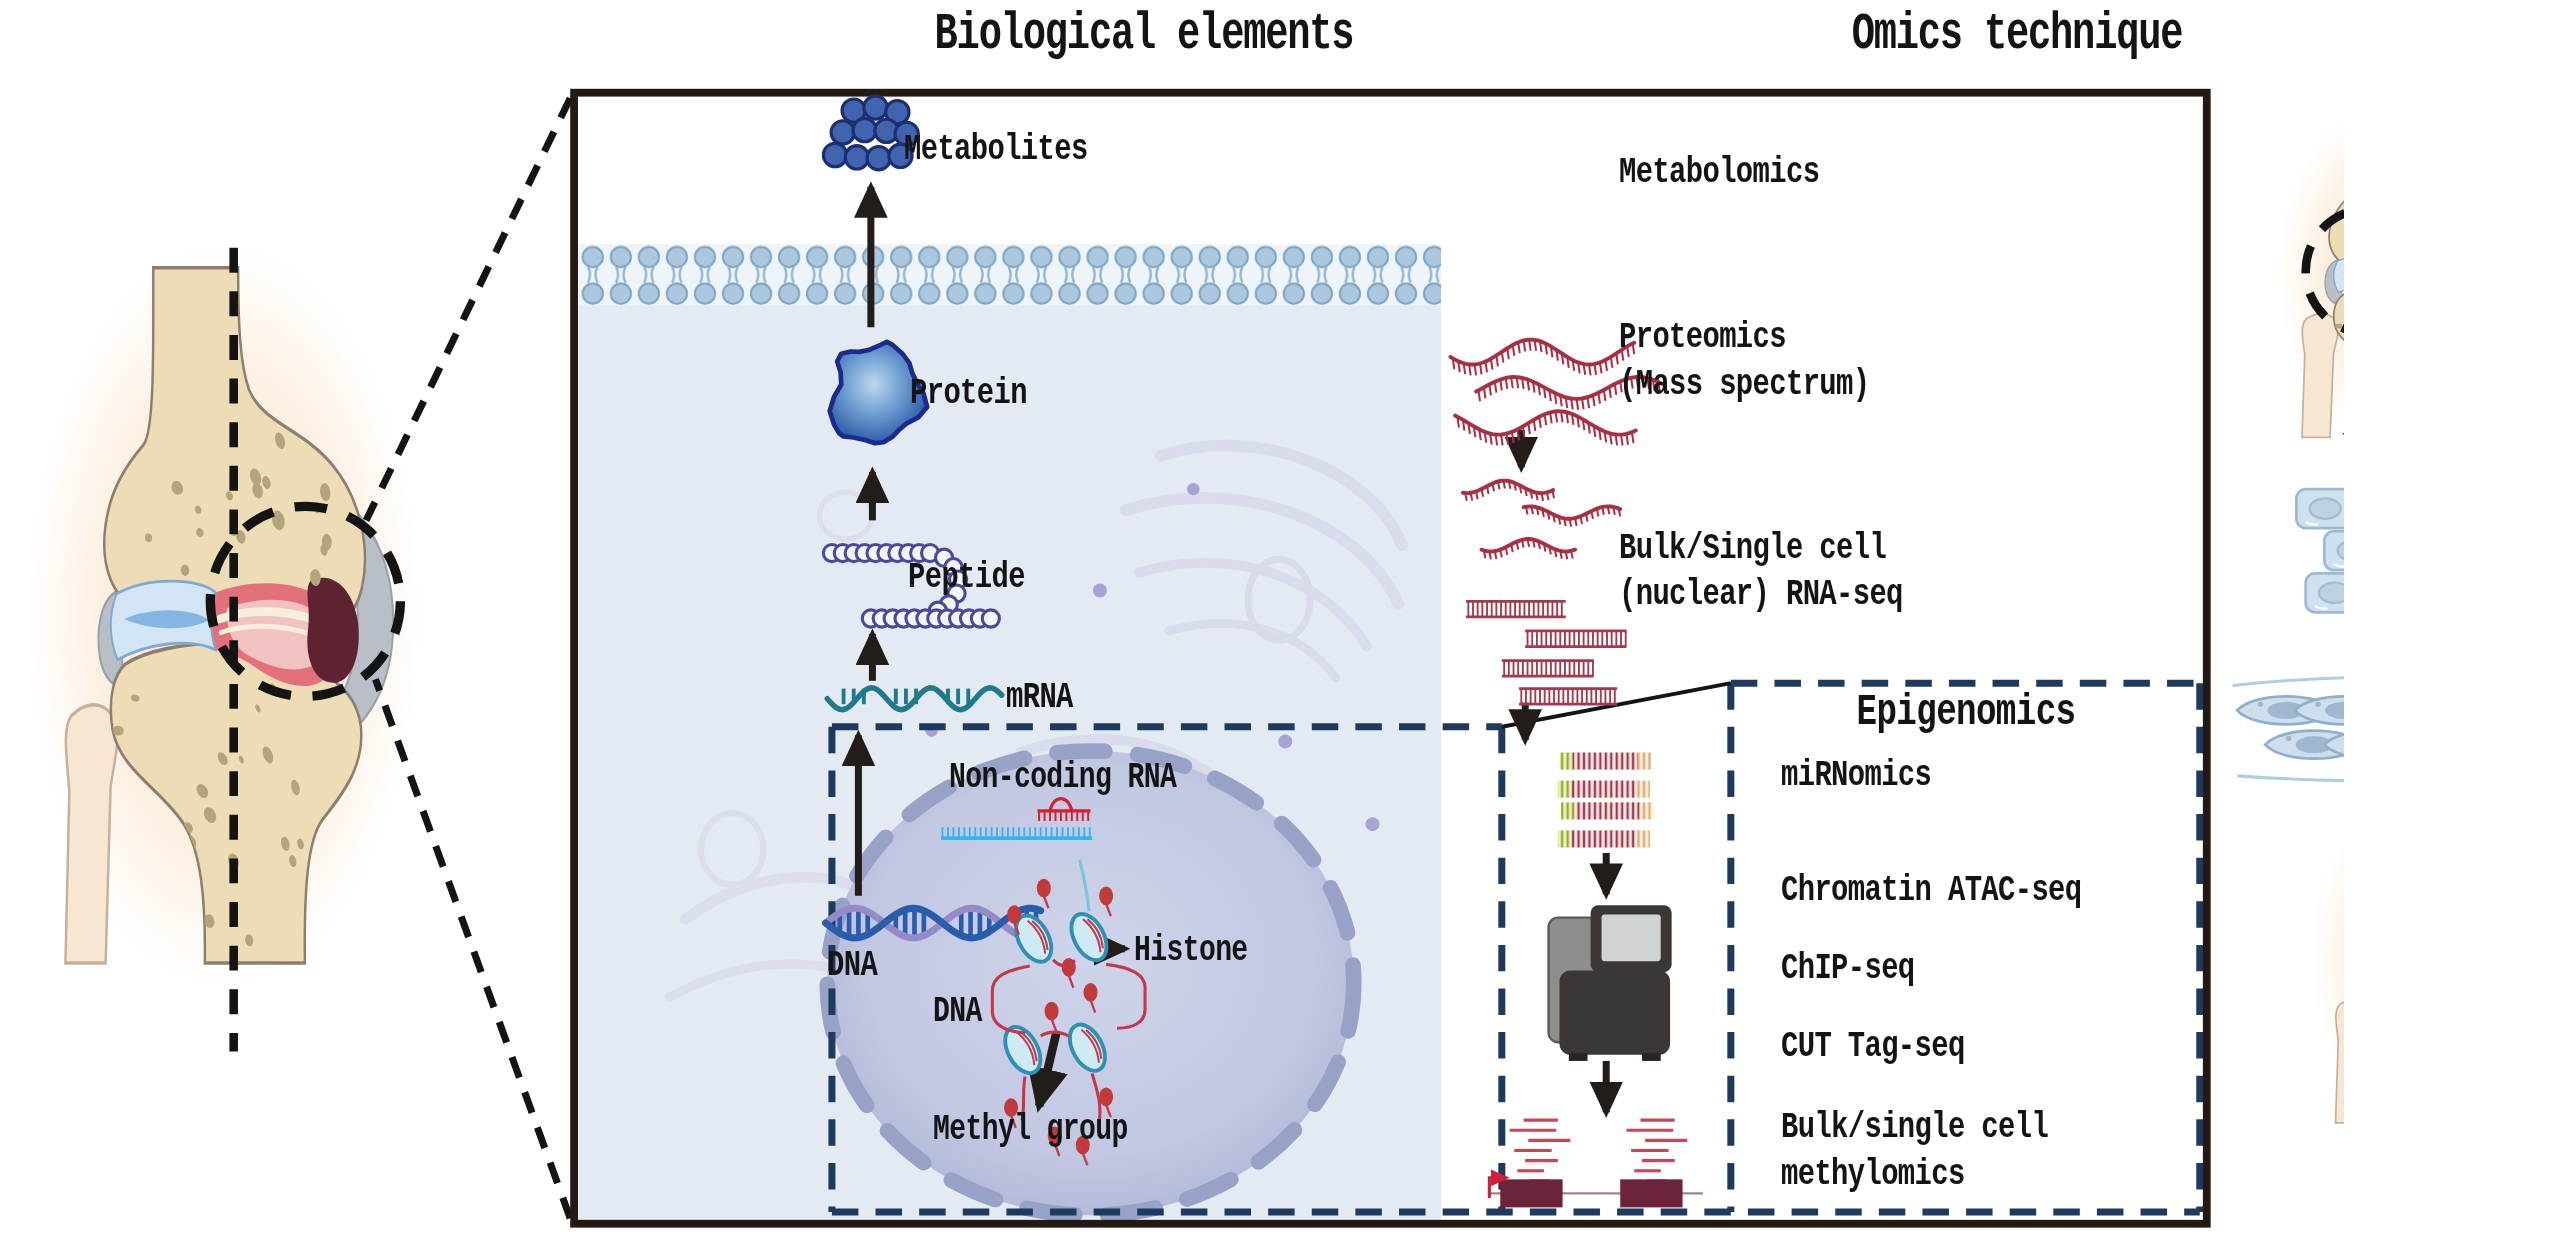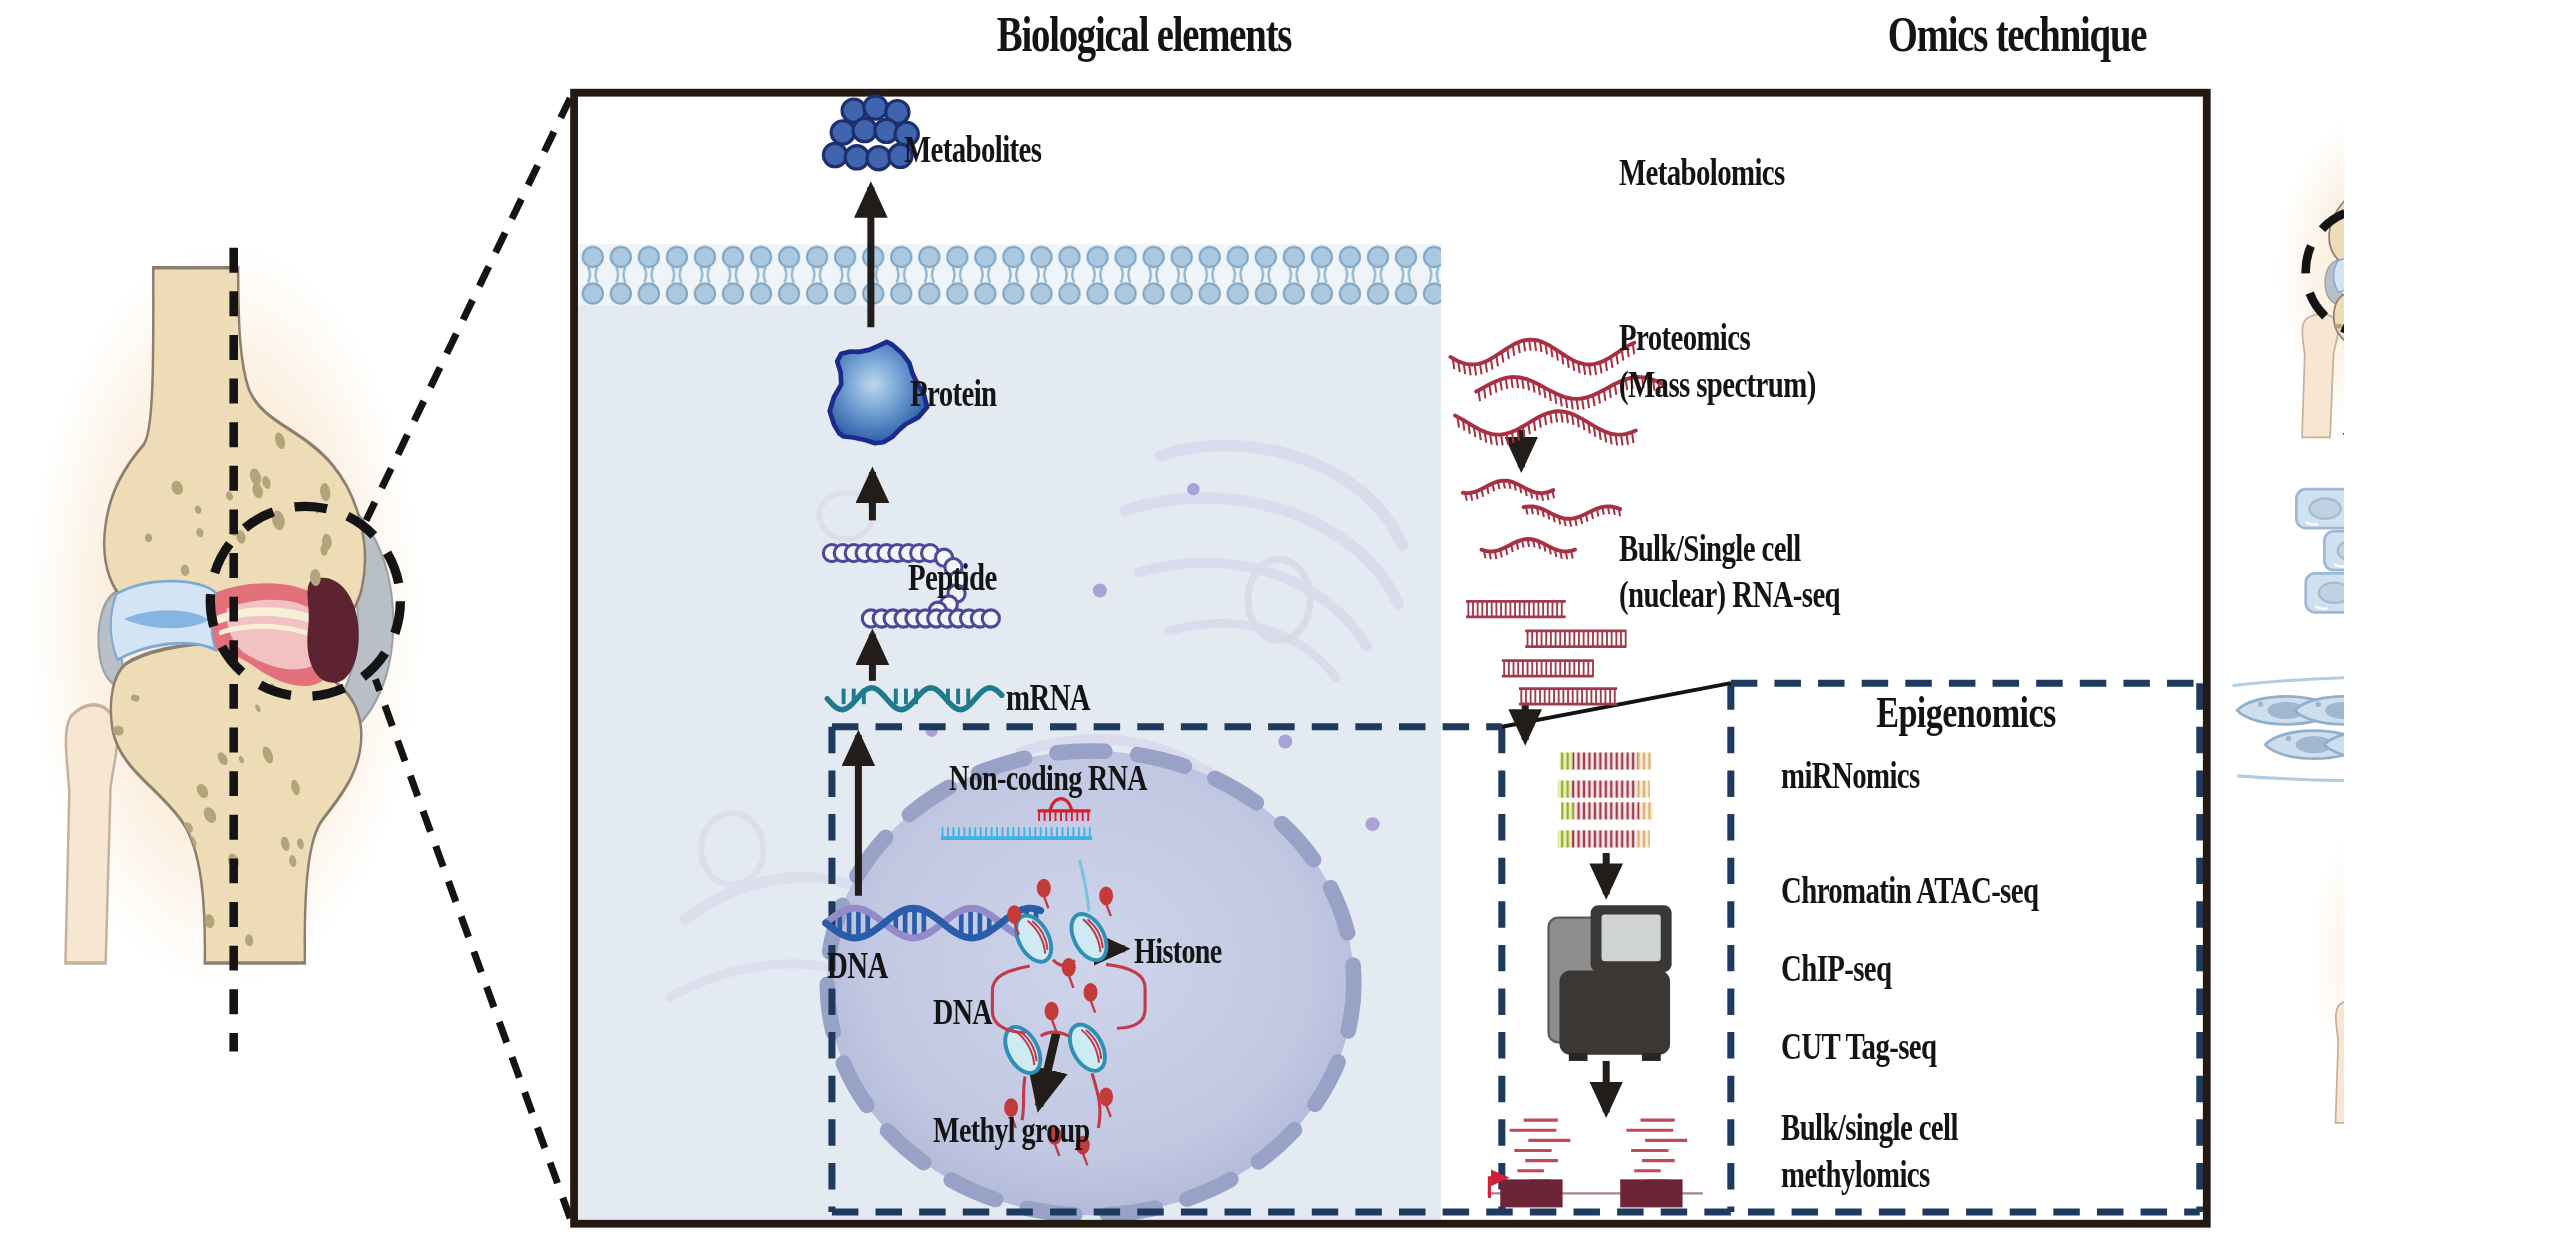--- a/index.html
+++ b/index.html
@@ -1,17 +1,17 @@
 <!DOCTYPE html>
 <html style="font-size:12.5px"><head>
 <meta charset="utf-8">
 <style>
   html,body{margin:0;padding:0;background:#ffffff;}
   .page{position:relative;width:2344px;height:1237px;background:#ffffff;overflow:hidden;
-        font-family:Liberation Serif, serif;}
+        font-family:Liberation Mono, monospace;}
   .page svg{position:absolute;left:0;top:0;}
   .lbl{position:absolute;font-weight:bold;color:#141414;white-space:nowrap;line-height:1;
        transform:scaleX(0.78);transform-origin:0 50%;letter-spacing:-0.8px;}
   .ctr{transform:translateX(-50%) scaleX(0.76);transform-origin:center;}
   .h1{font-size:51px;letter-spacing:-1.6px;}
   .t48{font-size:37px;}
   .t46{font-size:36px;}
   .t58{font-size:45px;}
 </style>
 </head>

